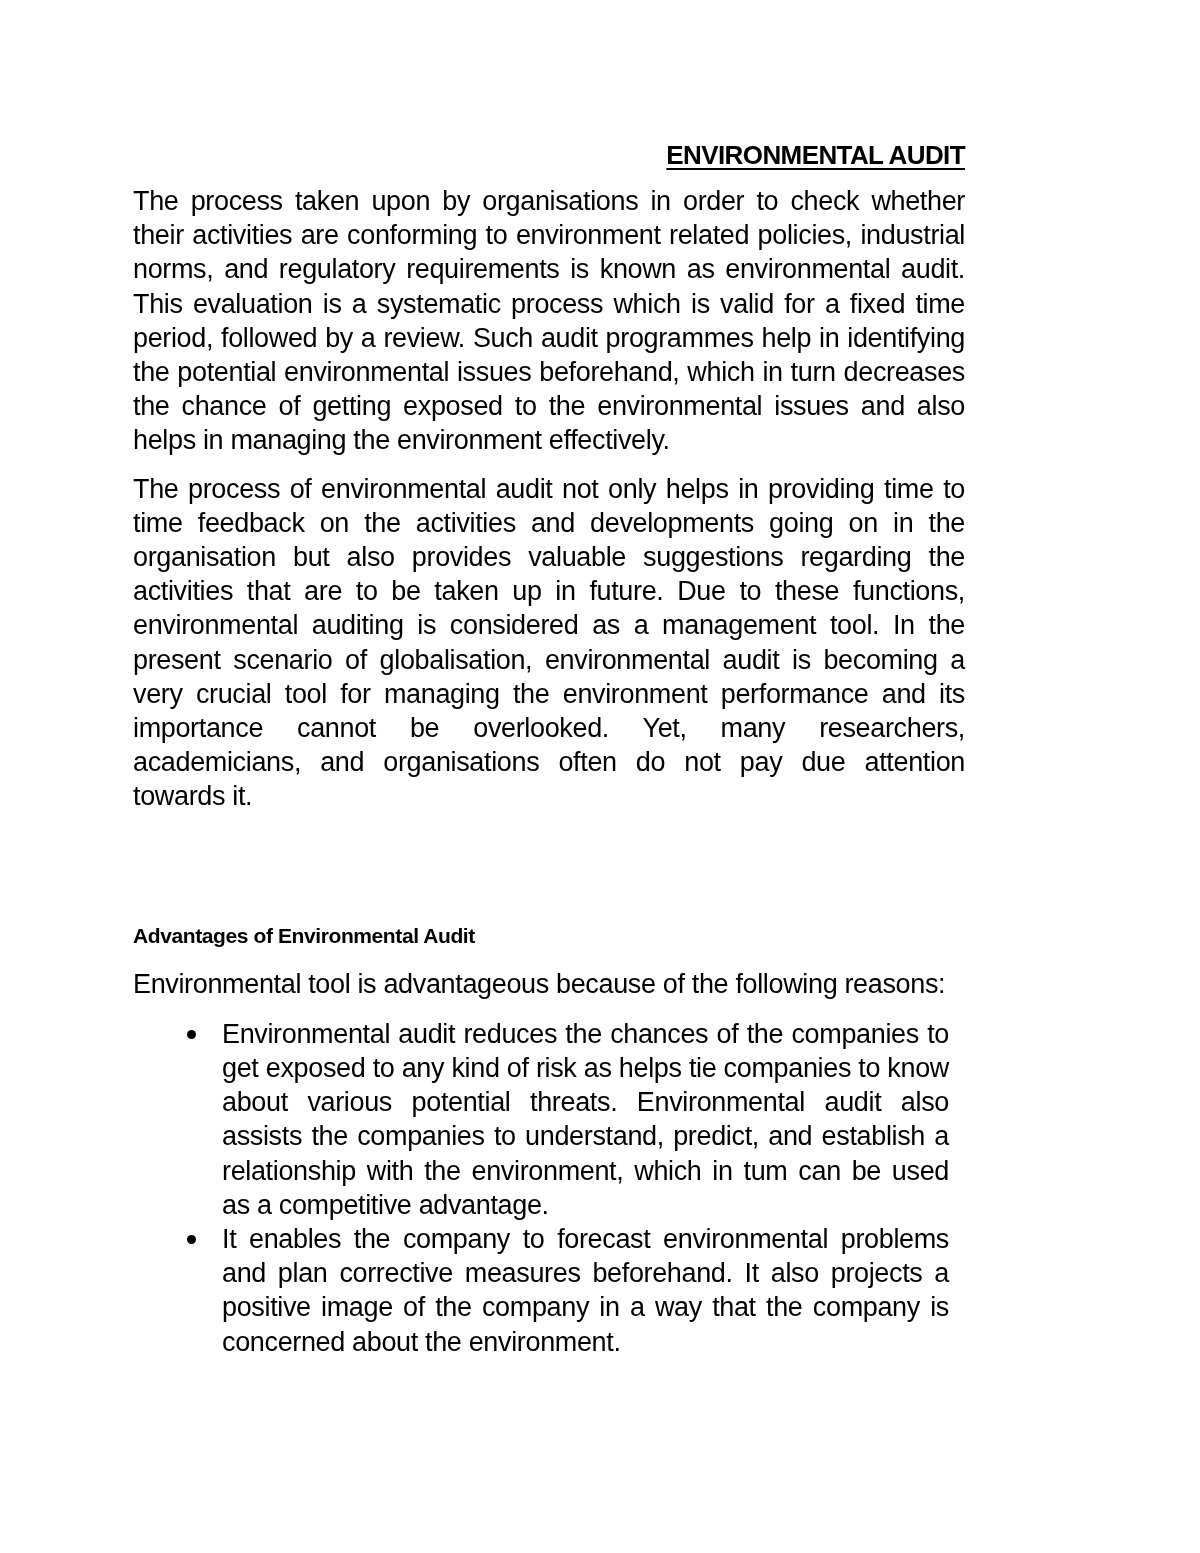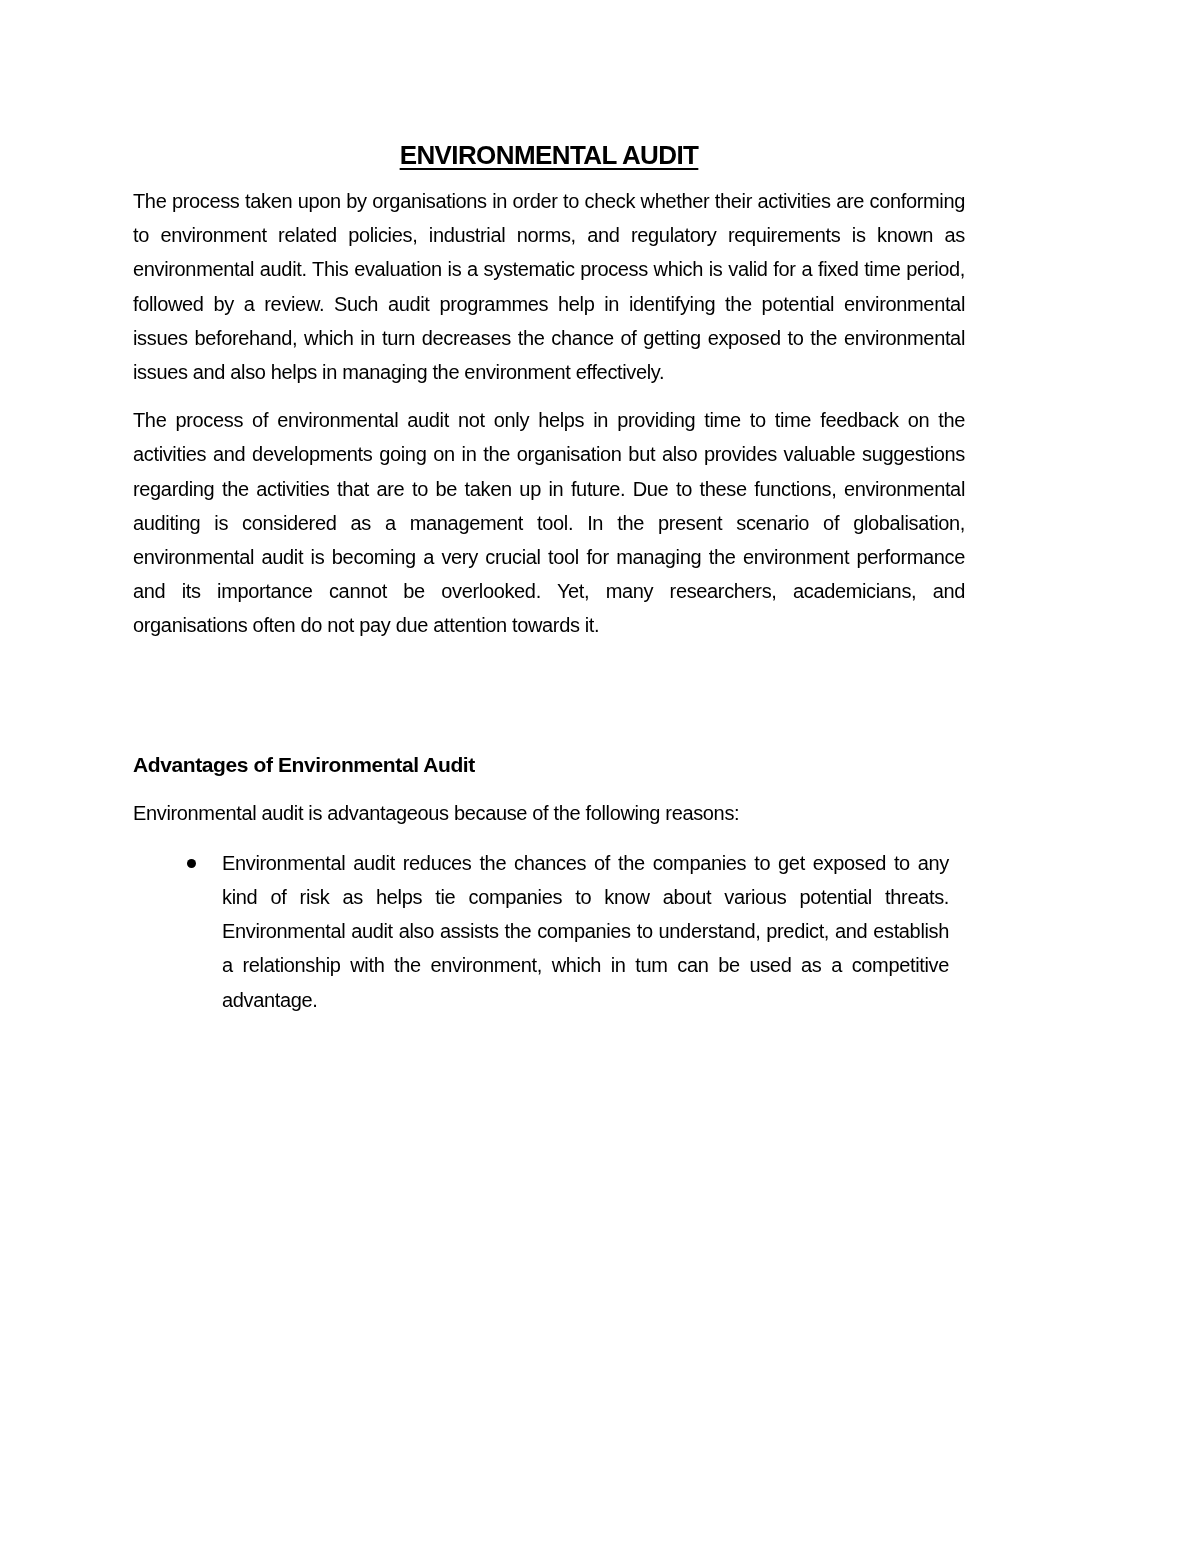--- a/index.html
+++ b/index.html
@@ -1,43 +1,47 @@
 <!DOCTYPE html>
 <html><head>
 <meta charset="utf-8">
 <style>
   html, body { margin:0; padding:0; background:#ffffff; }
   body { width:1200px; height:1553px; position:relative; overflow:hidden;
          font-family:"Liberation Sans", sans-serif; color:#000; }
   .page { position:absolute; left:133px; top:138px; width:832px; }
-  .title { text-align:center; font-weight:bold; font-size:26px; text-decoration:underline;
+  .title { text-align:right; font-weight:bold; font-size:26px; text-decoration:underline;
            text-decoration-thickness:2px; text-underline-offset:4px; margin:0 0 12px 0;
            letter-spacing:-0.6px; height:34px; line-height:34px; }
-  p { margin:0; font-size:20px; line-height:34.2px; text-align:justify; letter-spacing:-0.35px; }
+  p { margin:0; font-size:27px; line-height:34.2px; text-align:justify; letter-spacing:-0.35px; }
   .para1 { margin-bottom:14px; }
   .para2 { margin-bottom:105px; }
   .h2 { font-weight:bold; font-size:21px; text-decoration-thickness:2px;
         text-underline-offset:3px; margin:0 0 14px 0; line-height:34px; letter-spacing:-0.4px; }
   .intro { text-align:left; margin-bottom:15px; }
   ul { list-style:none; margin:16px; padding:0; }
   li { position:relative; padding-left:73px; }
   li .bullet { position:absolute; left:38px; top:13px; width:9px; height:9px; border-radius:50%; background:#000; }
   li p { text-align:justify; }
 </style>
 </head>
 <body>
 
 <div class="page">
   <div class="title">ENVIRONMENTAL AUDIT</div>
 
   <p class="para1">The process taken upon by organisations in order to check whether their activities are conforming to environment related policies, industrial norms, and regulatory requirements is known as environmental audit. This evaluation is a systematic process which is valid for a fixed time period, followed by a review. Such audit programmes help in identifying the potential environmental issues beforehand, which in turn decreases the chance of getting exposed to the environmental issues and also helps in managing the environment effectively.</p>
   <p class="para2">The process of environmental audit not only helps in providing time to time feedback on the activities and developments going on in the organisation but also provides valuable suggestions regarding the activities that are to be taken up in future. Due to these functions, environmental auditing is considered as a management tool. In the present scenario of globalisation, environmental audit is becoming a very crucial tool for managing the environment performance and its importance cannot be overlooked. Yet, many researchers, academicians, and organisations often do not pay due attention towards it.</p>
 
   <div class="h2">Advantages of Environmental Audit</div>
-  <p class="intro">Environmental audit is advantageous because of the following reasons:</p>
+  <p class="intro">Environmental tool is advantageous because of the following reasons:</p>
 
   <ul>
     <li>
       <span class="bullet"></span>
       <p>Environmental audit reduces the chances of the companies to get exposed to any kind of risk as helps tie companies to know about various potential threats. Environmental audit also assists the companies to understand, predict, and establish a relationship with the environment, which in tum can be used as a competitive advantage.</p>
     </li>
+    <li>
+      <span class="bullet"></span>
+      <p>It enables the company to forecast environmental problems and plan corrective measures beforehand. It also projects a positive image of the company in a way that the company is concerned about the environment.</p>
+    </li>
   </ul>
 </div>
 
 </body></html>

